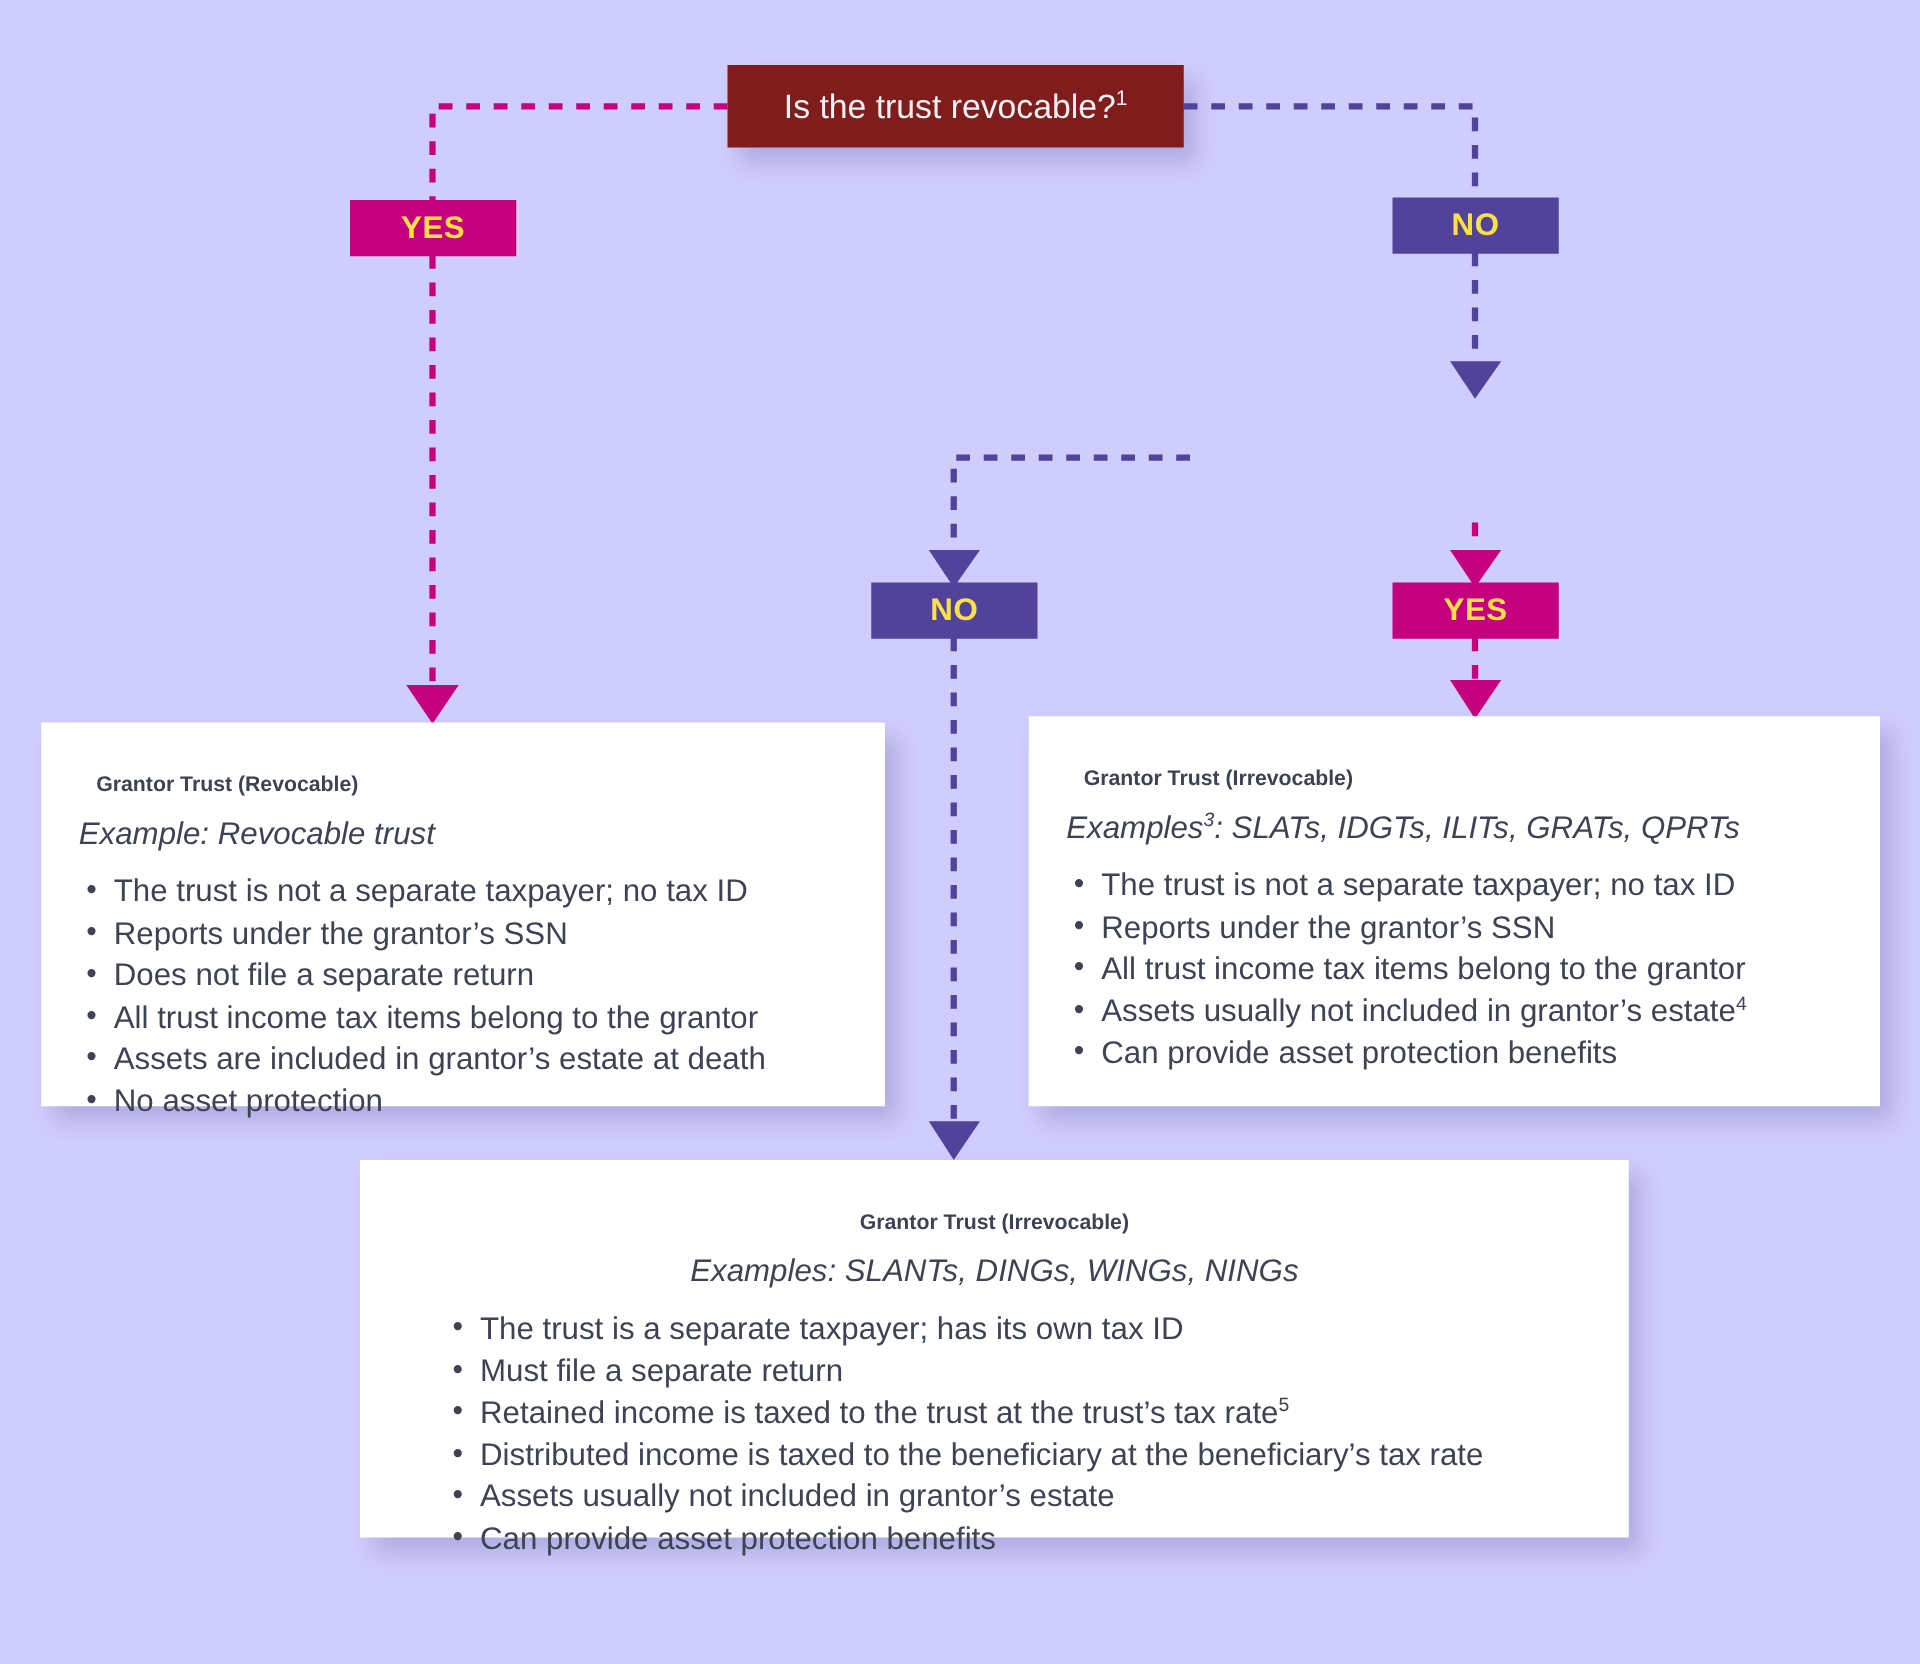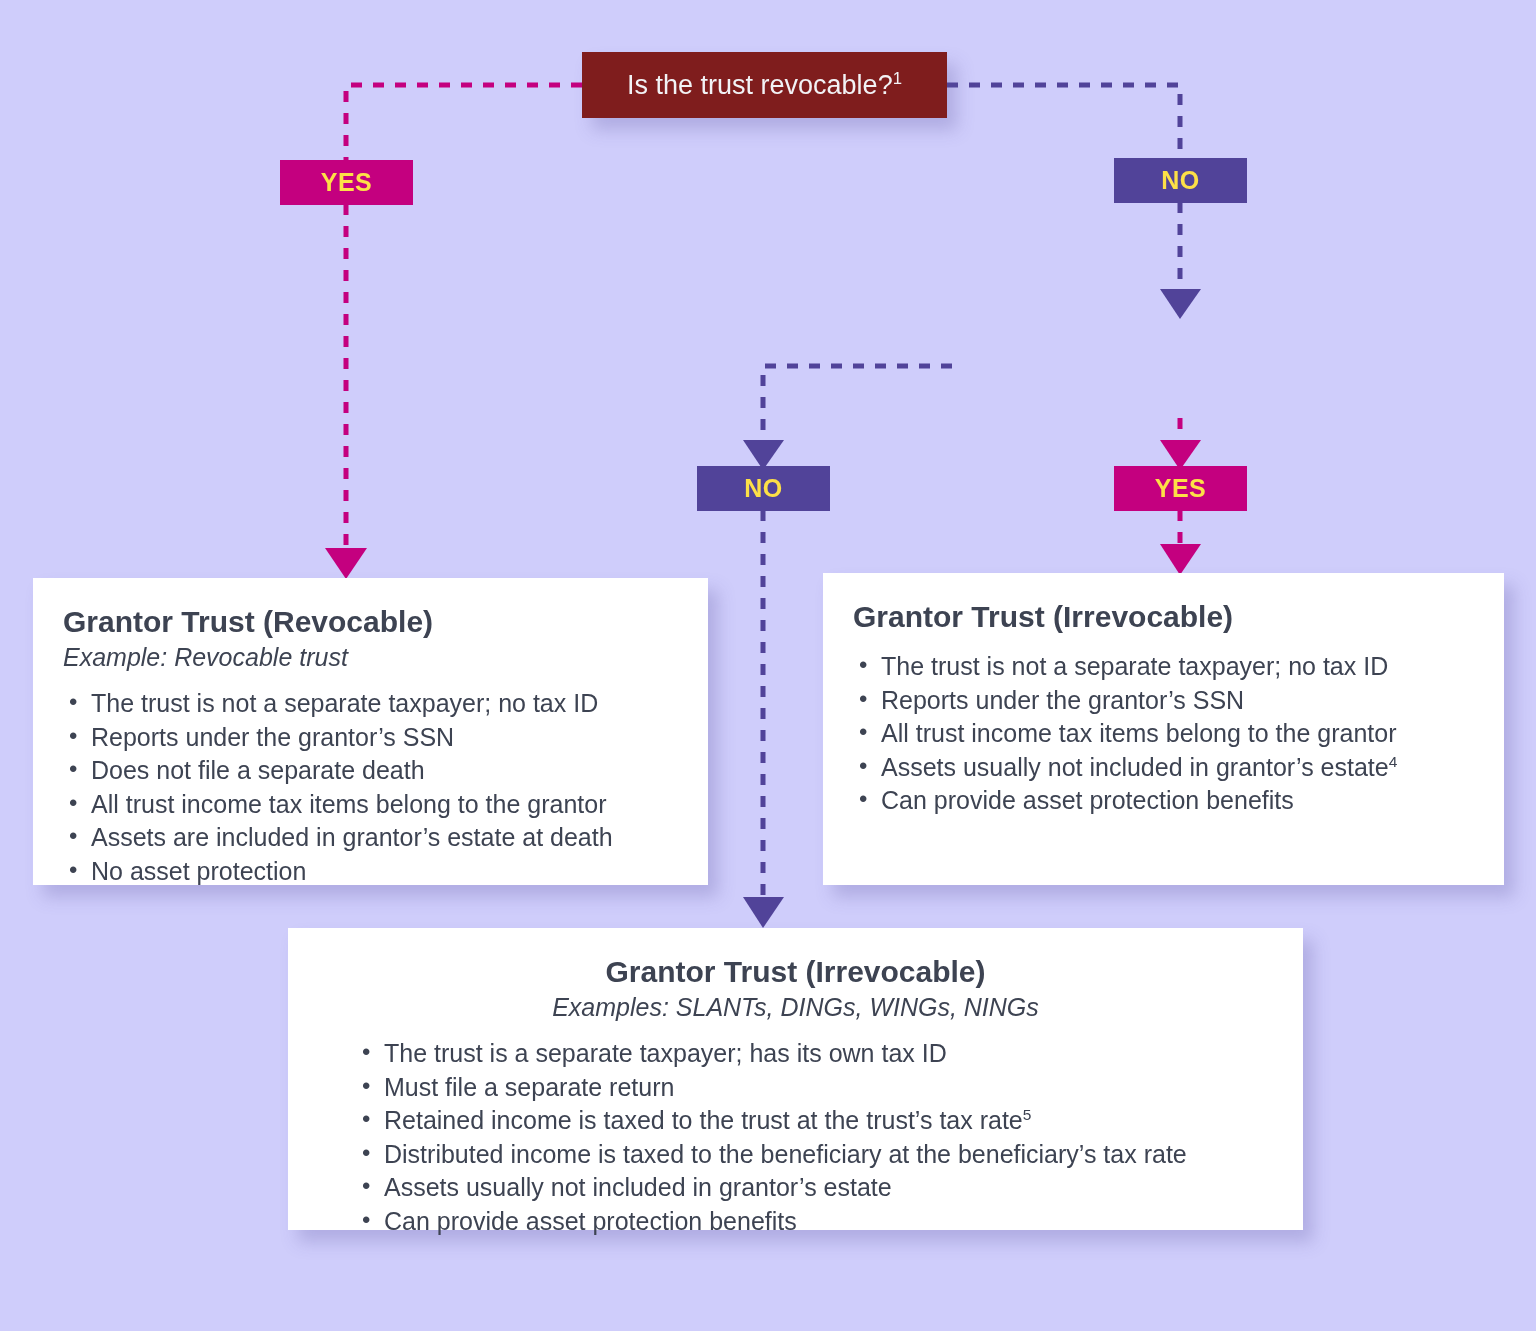--- a/index.html
+++ b/index.html
@@ -71,24 +71,24 @@
   .badge-yes { background: #c4007f; }
   .badge-no  { background: #514399; }
 
   .outcome {
     background: #ffffff;
     color: #3d4352;
     box-shadow: 10px 12px 16px rgba(90, 80, 160, 0.26);
     padding: 26px 30px 22px 30px;
   }
   .outcome .title {
-    font-size: 30px;
+    font-size: 17px;
     font-weight: bold;
     line-height: 1.2;
-    margin: 0;
+    margin: 14px;
   }
   .outcome .examples {
     font-size: 25px;
     font-style: italic;
     line-height: 1.2;
     margin: 2px 0 0 0;
   }
   .outcome ul {
     list-style: none;
     margin: 16px 0 0 0;
@@ -169,29 +169,30 @@
   <div class="badge badge-yes" style="left:1114px; top:466px; width:133px; height:45px;">
     <span>YES</span>
   </div>
 
   <div class="node outcome" style="left:33px; top:578px; width:675px; height:307px;">
     <p class="title">Grantor Trust (Revocable)</p>
     <p class="examples"><span>Example:</span><span> Revocable trust</span></p>
     <ul>
       <li>The trust is not a separate taxpayer; no tax ID</li>
       <li>Reports under the grantor’s SSN</li>
-      <li>Does not file a separate death</li>
+      <li>Does not file a separate return</li>
       <li>All trust income tax items belong to the grantor</li>
       <li>Assets are included in grantor’s estate at death</li>
       <li>No asset protection</li>
     </ul>
   </div>
 
   <div class="node outcome" style="left:823px; top:573px; width:681px; height:312px;">
     <p class="title">Grantor Trust (Irrevocable)</p>
+    <p class="examples"><span>Examples</span><sup>3</sup><span>: SLATs, IDGTs, ILITs, GRATs, QPRTs</span></p>
     <ul>
       <li><span>The trust is not a separate taxpayer; no tax ID</span></li>
       <li><span>Reports under the grantor’s SSN</span></li>
       <li><span>All trust income tax items belong to the grantor</span></li>
       <li><span>Assets usually not included in grantor’s estate</span><sup>4</sup></li>
       <li><span>Can provide asset protection benefits</span></li>
     </ul>
   </div>
 
   <div class="node outcome centered" style="left:288px; top:928px; width:1015px; height:302px;">

